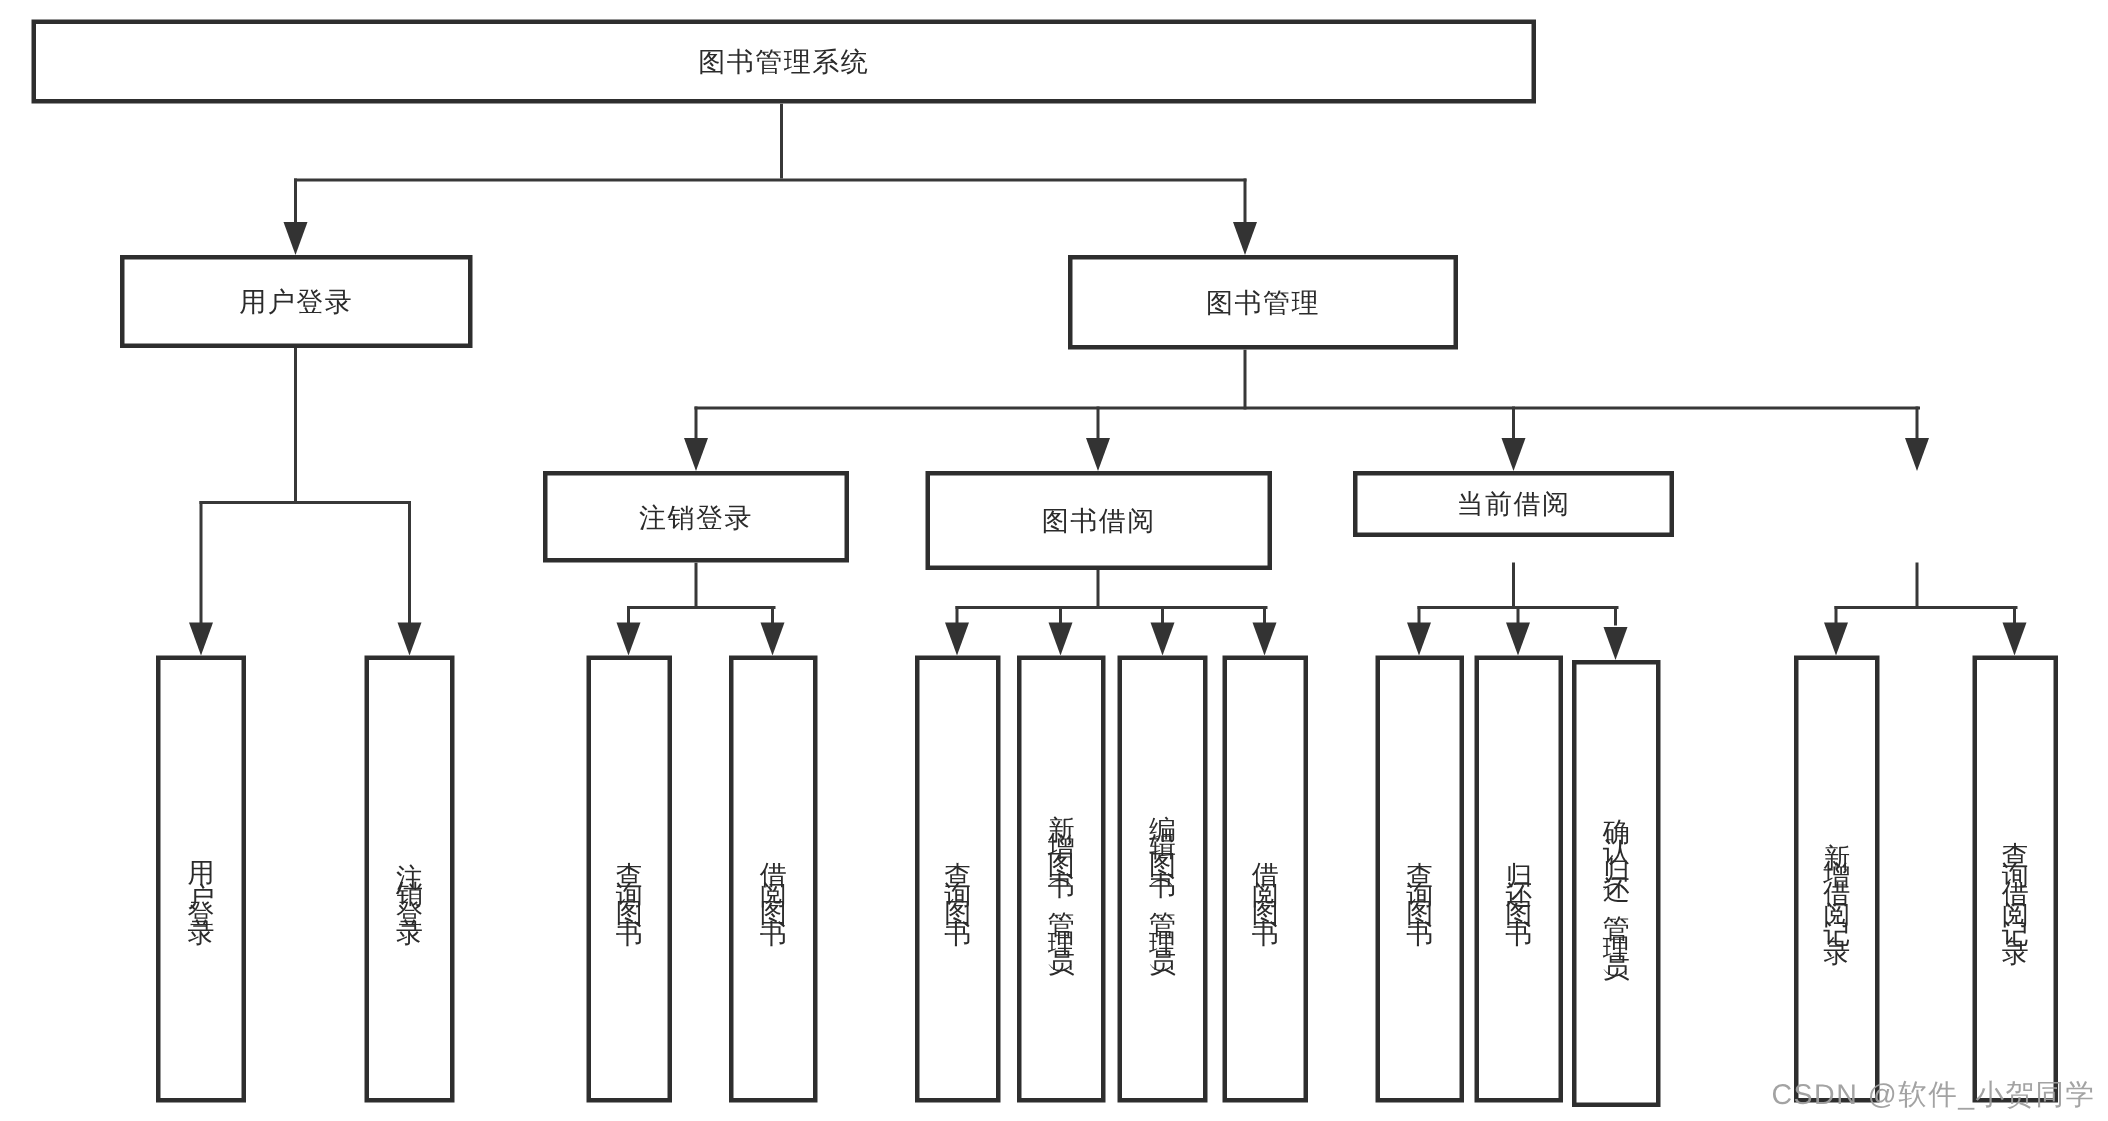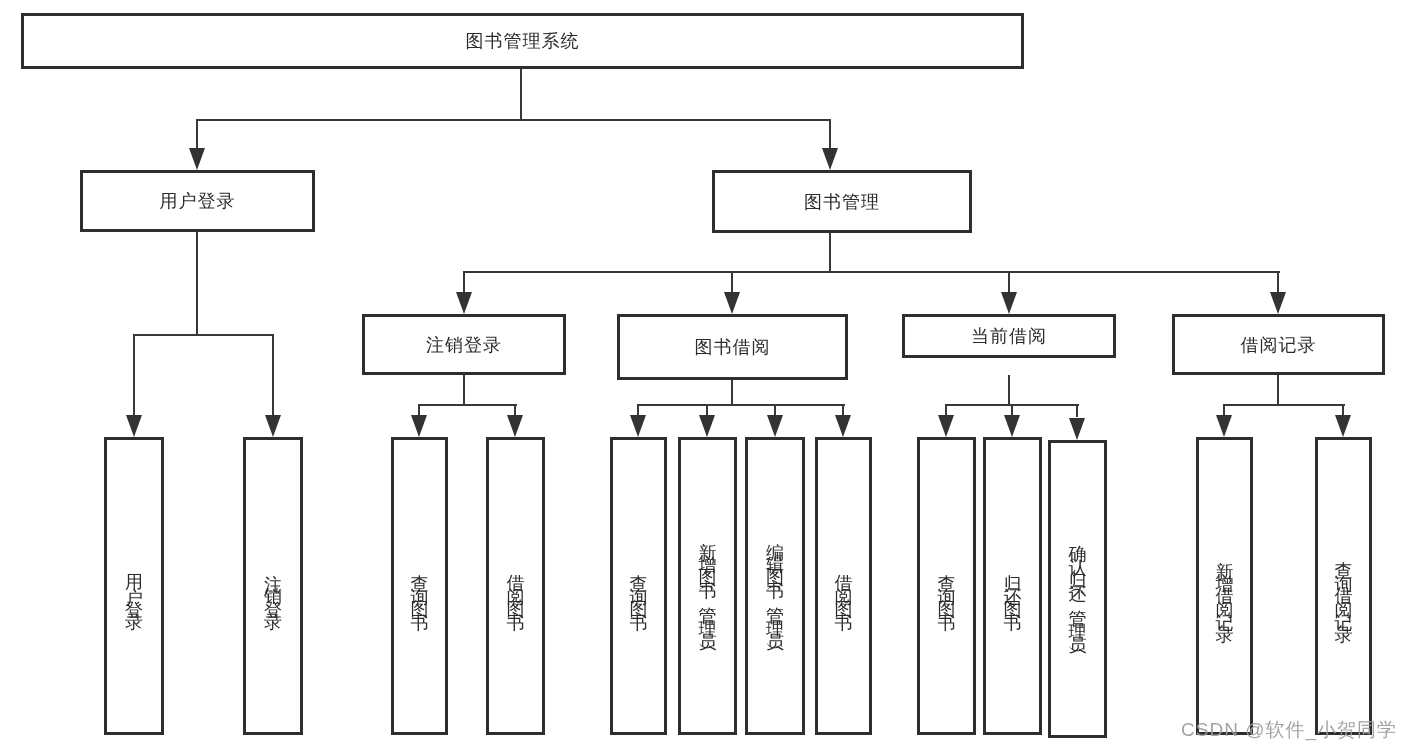--- a/index.html
+++ b/index.html
@@ -66,23 +66,20 @@
   </div>
 
   <div class="box h" style="left:362px;top:314px;width:204px;height:61px">
     <span>注销登录</span>
   </div>
   <div class="box h" style="left:617px;top:314px;width:231px;height:66px">
     <span>图书借阅</span>
   </div>
   <div class="box h" style="left:902px;top:314px;width:214px;height:44px">
     <span>当前借阅</span>
-  </div>
-  <div class="box h" style="left:1172px;top:314px;width:213px;height:61px">
-    <span>借阅记录</span>
   </div>
 
   <div class="box v" style="left:104px;top:437px;width:60px;height:298px">
     <span>用户登录</span>
   </div>
   <div class="box v" style="left:243px;top:437px;width:60px;height:298px">
     <span>注销登录</span>
   </div>
 
   <div class="box v" style="left:391px;top:437px;width:57px;height:298px">

